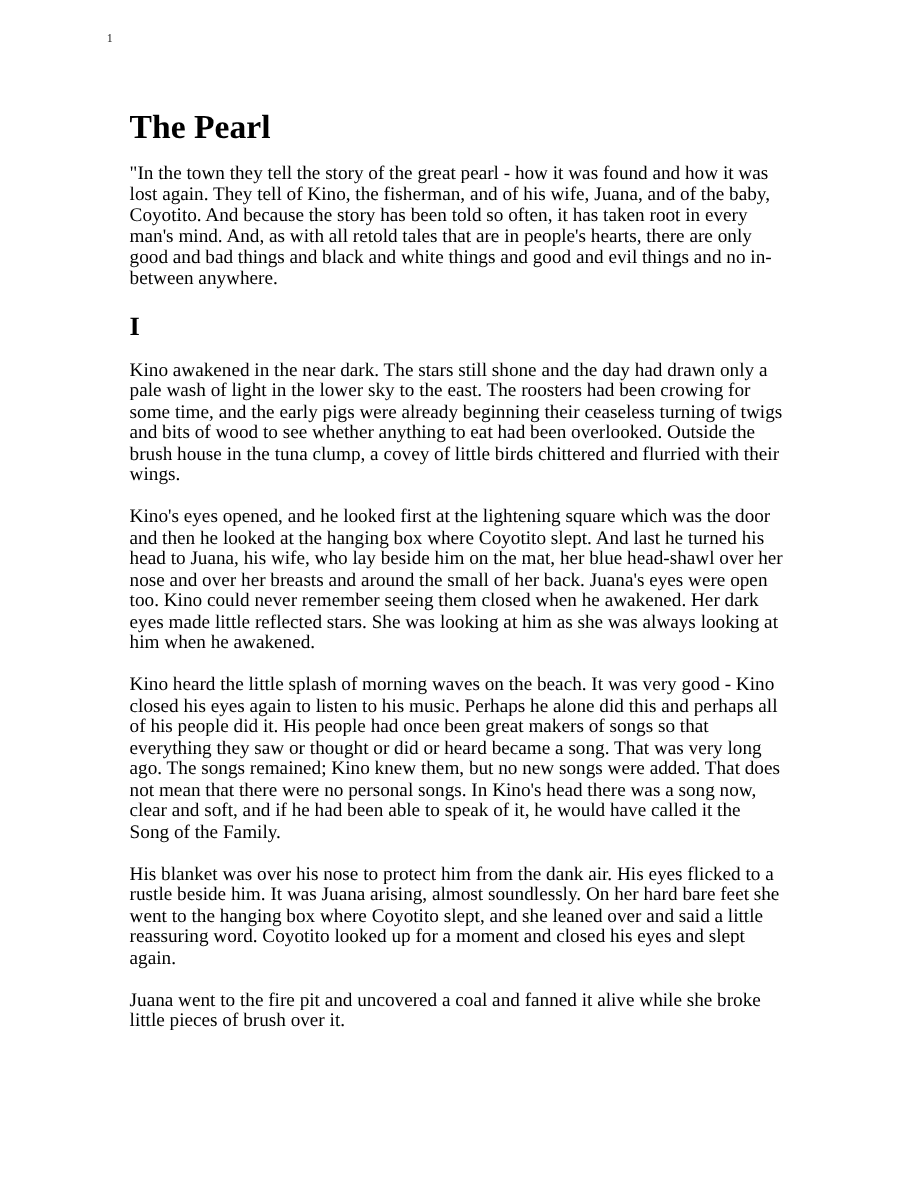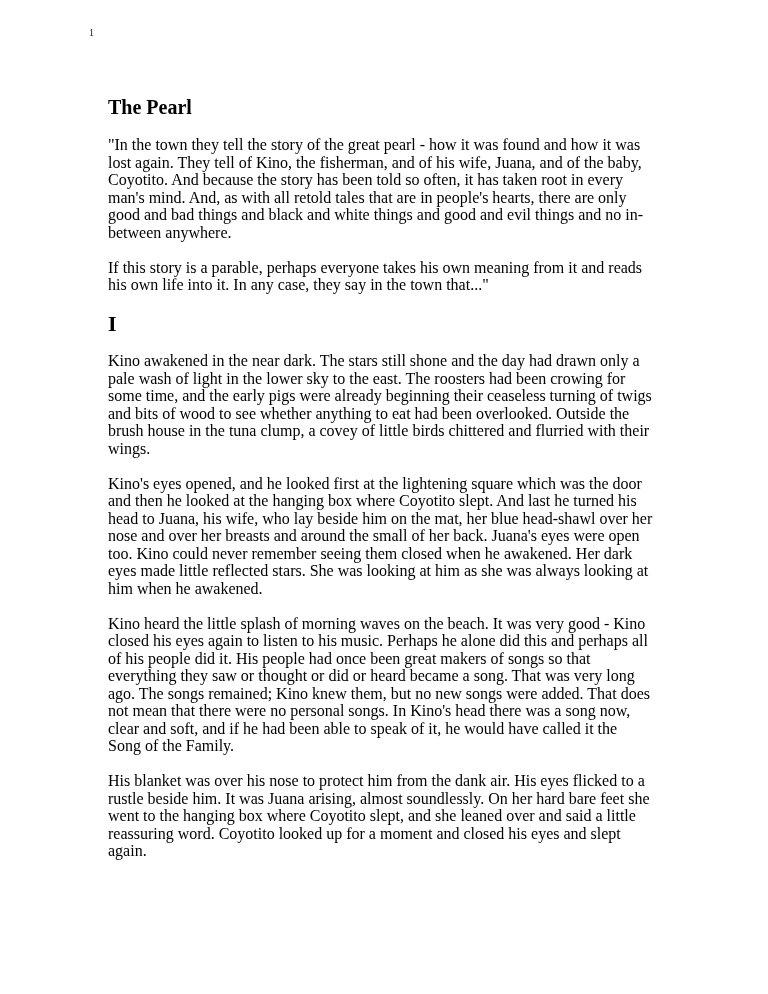--- a/index.html
+++ b/index.html
@@ -29,21 +29,21 @@
     color: #1a1a1a;
   }
   .content {
     position: absolute;
     left: 108px;
     top: 88px;
     width: 545px;
   }
   .title {
     font-weight: bold;
-    font-size: 20px;
+    font-size: 28px;
     line-height: 38px;
     margin: 0 0 10px 0;
   }
   .title-line {
     display: block;
   }
   p.body-para {
     font-size: 16px;
     line-height: 17.5px;
     margin: 0 0 17.5px 0;
@@ -64,27 +64,27 @@
   <div class="page-number">1</div>
 
   <div class="content">
 
     <h1 class="title">
       <span class="title-line">The Pearl</span>
     </h1>
 
     <p class="body-para">"In the town they tell the story of the great pearl - how it was found and how it was lost again. They tell of Kino, the fisherman, and of his wife, Juana, and of the baby, Coyotito. And because the story has been told so often, it has taken root in every man's mind. And, as with all retold tales that are in people's hearts, there are only good and bad things and black and white things and good and evil things and no in-between anywhere.</p>
 
-    <p class="body-para">If this story is a parable, perhaps everyone takes his own meaning from it and reads his own life into it. In any case, they say in the town that..."</p>
 
     <h2 class="chapter">I</h2>
 
     <p class="body-para">Kino awakened in the near dark. The stars still shone and the day had drawn only a pale wash of light in the lower sky to the east. The roosters had been crowing for some time, and the early pigs were already beginning their ceaseless turning of twigs and bits of wood to see whether anything to eat had been overlooked. Outside the brush house in the tuna clump, a covey of little birds chittered and flurried with their wings.</p>
 
     <p class="body-para">Kino's eyes opened, and he looked first at the lightening square which was the door and then he looked at the hanging box where Coyotito slept. And last he turned his head to Juana, his wife, who lay beside him on the mat, her blue head-shawl over her nose and over her breasts and around the small of her back. Juana's eyes were open too. Kino could never remember seeing them closed when he awakened. Her dark eyes made little reflected stars. She was looking at him as she was always looking at him when he awakened.</p>
 
     <p class="body-para">Kino heard the little splash of morning waves on the beach. It was very good - Kino closed his eyes again to listen to his music. Perhaps he alone did this and perhaps all of his people did it. His people had once been great makers of songs so that everything they saw or thought or did or heard became a song. That was very long ago. The songs remained; Kino knew them, but no new songs were added. That does not mean that there were no personal songs. In Kino's head there was a song now, clear and soft, and if he had been able to speak of it, he would have called it the Song of the Family.</p>
 
     <p class="body-para">His blanket was over his nose to protect him from the dank air. His eyes flicked to a rustle beside him. It was Juana arising, almost soundlessly. On her hard bare feet she went to the hanging box where Coyotito slept, and she leaned over and said a little reassuring word. Coyotito looked up for a moment and closed his eyes and slept again.</p>
 
+    <p class="body-para">Juana went to the fire pit and uncovered a coal and fanned it alive while she broke little pieces of brush over it.</p>
 
   </div>
 </div>
 
 </body></html>

